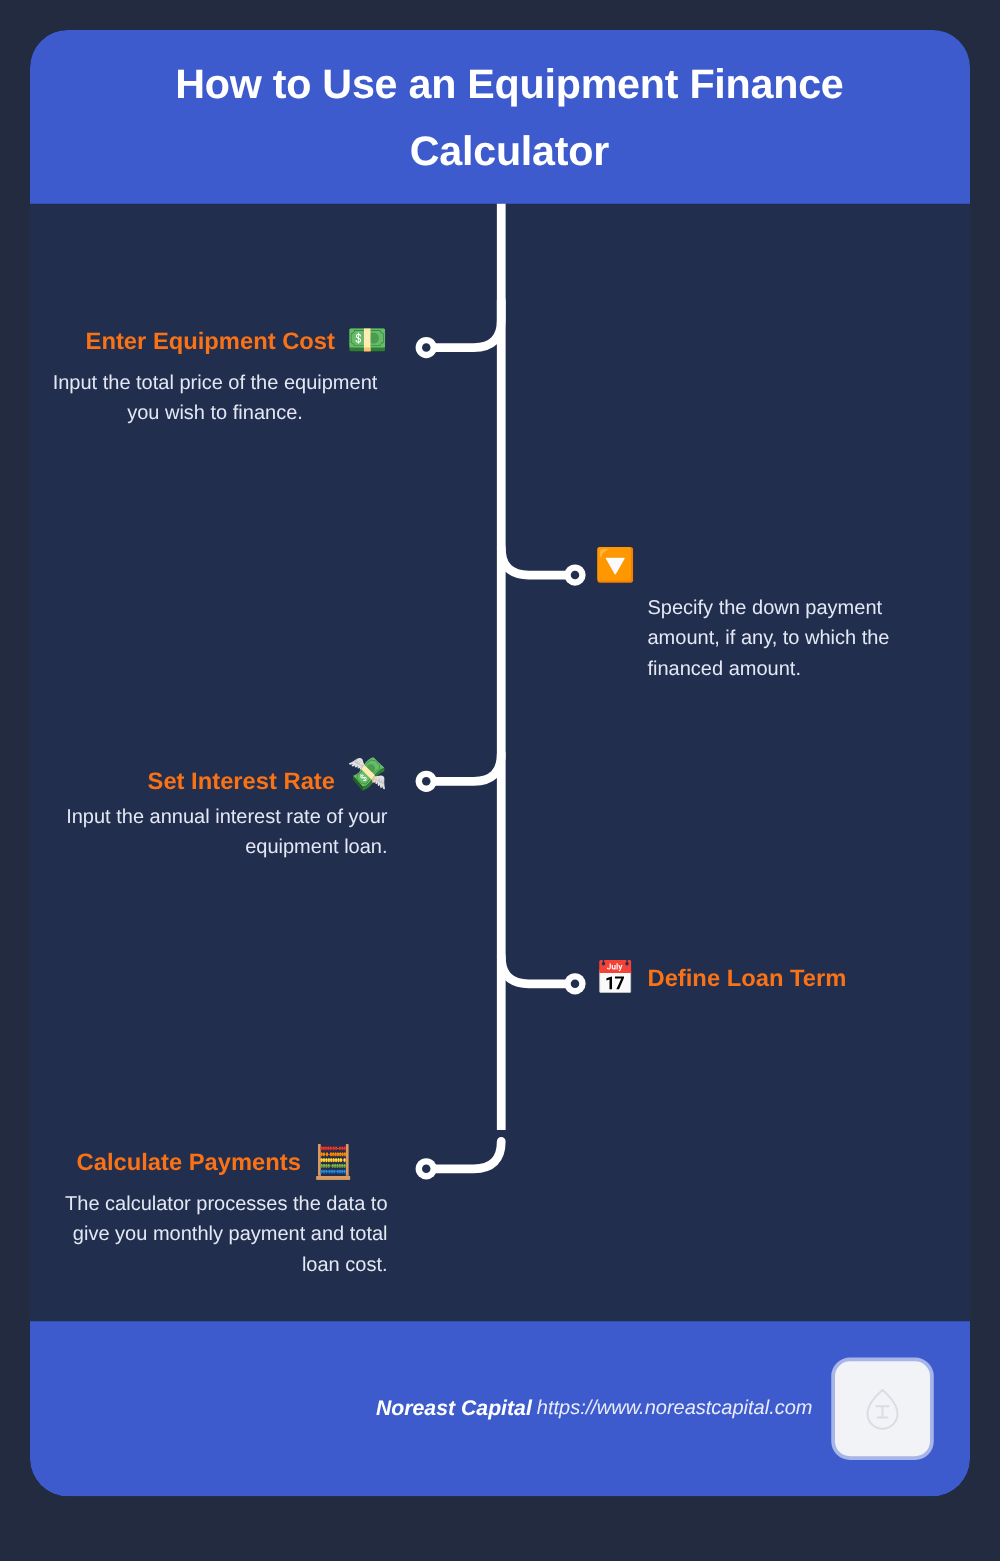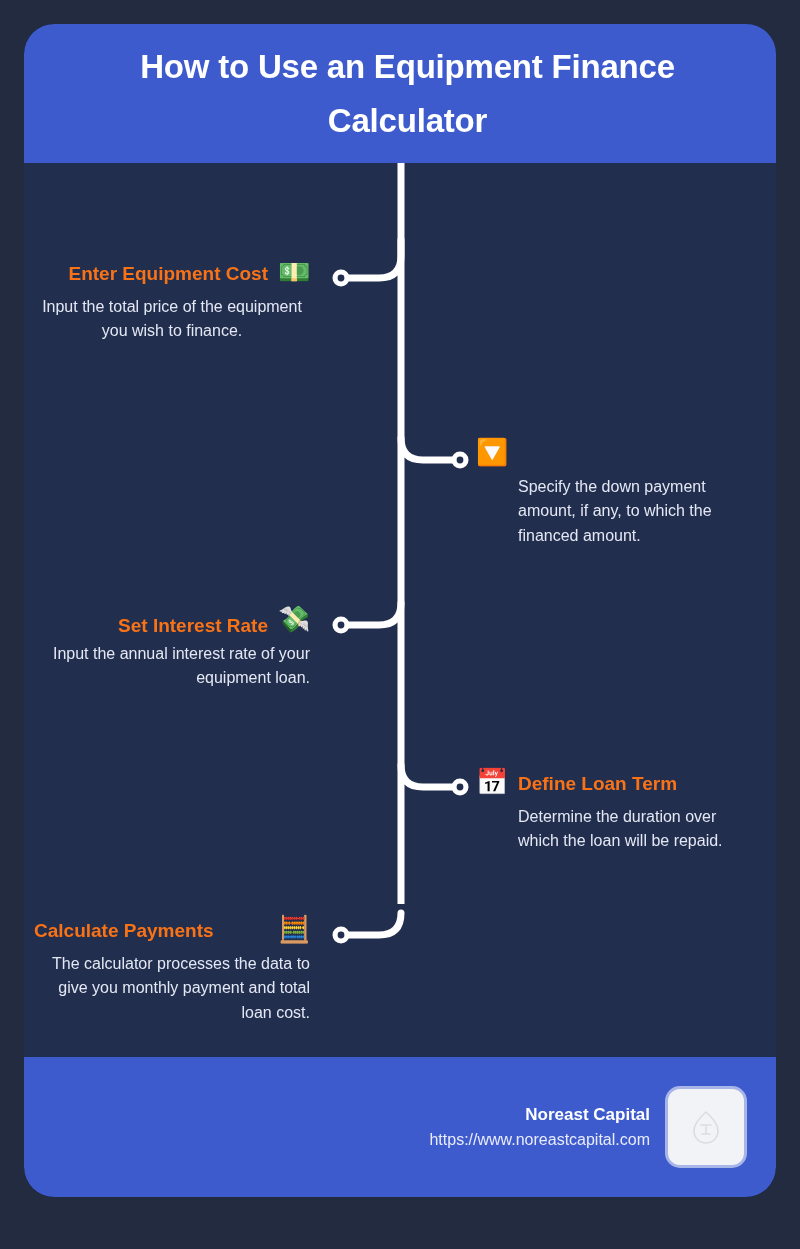--- a/index.html
+++ b/index.html
@@ -65,22 +65,23 @@
     top: 0;
     height: 140px;
     display: flex;
     align-items: center;
     justify-content: flex-end;
     gap: 18px;
   }
   .footer-text {
     text-align: right;
     display: flex;
-    flex-direction: column;
+    flex-direction: row;
     gap: 4px;
+    font-style: italic;
   }
   .footer-brand {
     color: #ffffff;
     font-size: 17px;
     font-weight: bold;
     line-height: 1.2;
   }
   .footer-url {
     color: #e8ecfb;
     font-size: 16px;
@@ -214,27 +215,26 @@
         <div class="step-desc" style="text-align:right;">Input the annual interest rate of your equipment loan.</div>
       </div>
     </div>
 
     <div class="step step-right" style="left:452px; top:748px; width:296px;">
       <div class="step-texts" style="width:100%;">
         <div style="display:flex; align-items:flex-start; justify-content:flex-start;">
           <span class="step-icon">📅</span>
           <div class="step-title">Define Loan Term</div>
         </div>
-        <div class="step-desc" style="text-align:left; margin-left:42px; width:224px;">Determine the duration over which the loan will be repaid.</div>
       </div>
     </div>
 
     <div class="step step-left" style="left:10px; top:895px; width:276px;">
       <div class="step-texts" style="width:100%;">
-        <div style="display:flex; align-items:flex-start; justify-content:space-between;">
+        <div style="display:flex; align-items:flex-start; justify-content:center;">
           <div class="step-title">Calculate Payments</div>
           <span class="step-icon">🧮</span>
         </div>
         <div class="step-desc" style="text-align:right;">The calculator processes the data to give you monthly payment and total loan cost.</div>
       </div>
     </div>
 
     <div class="footer-band">
       <div class="footer-inner">
         <div class="footer-text">

